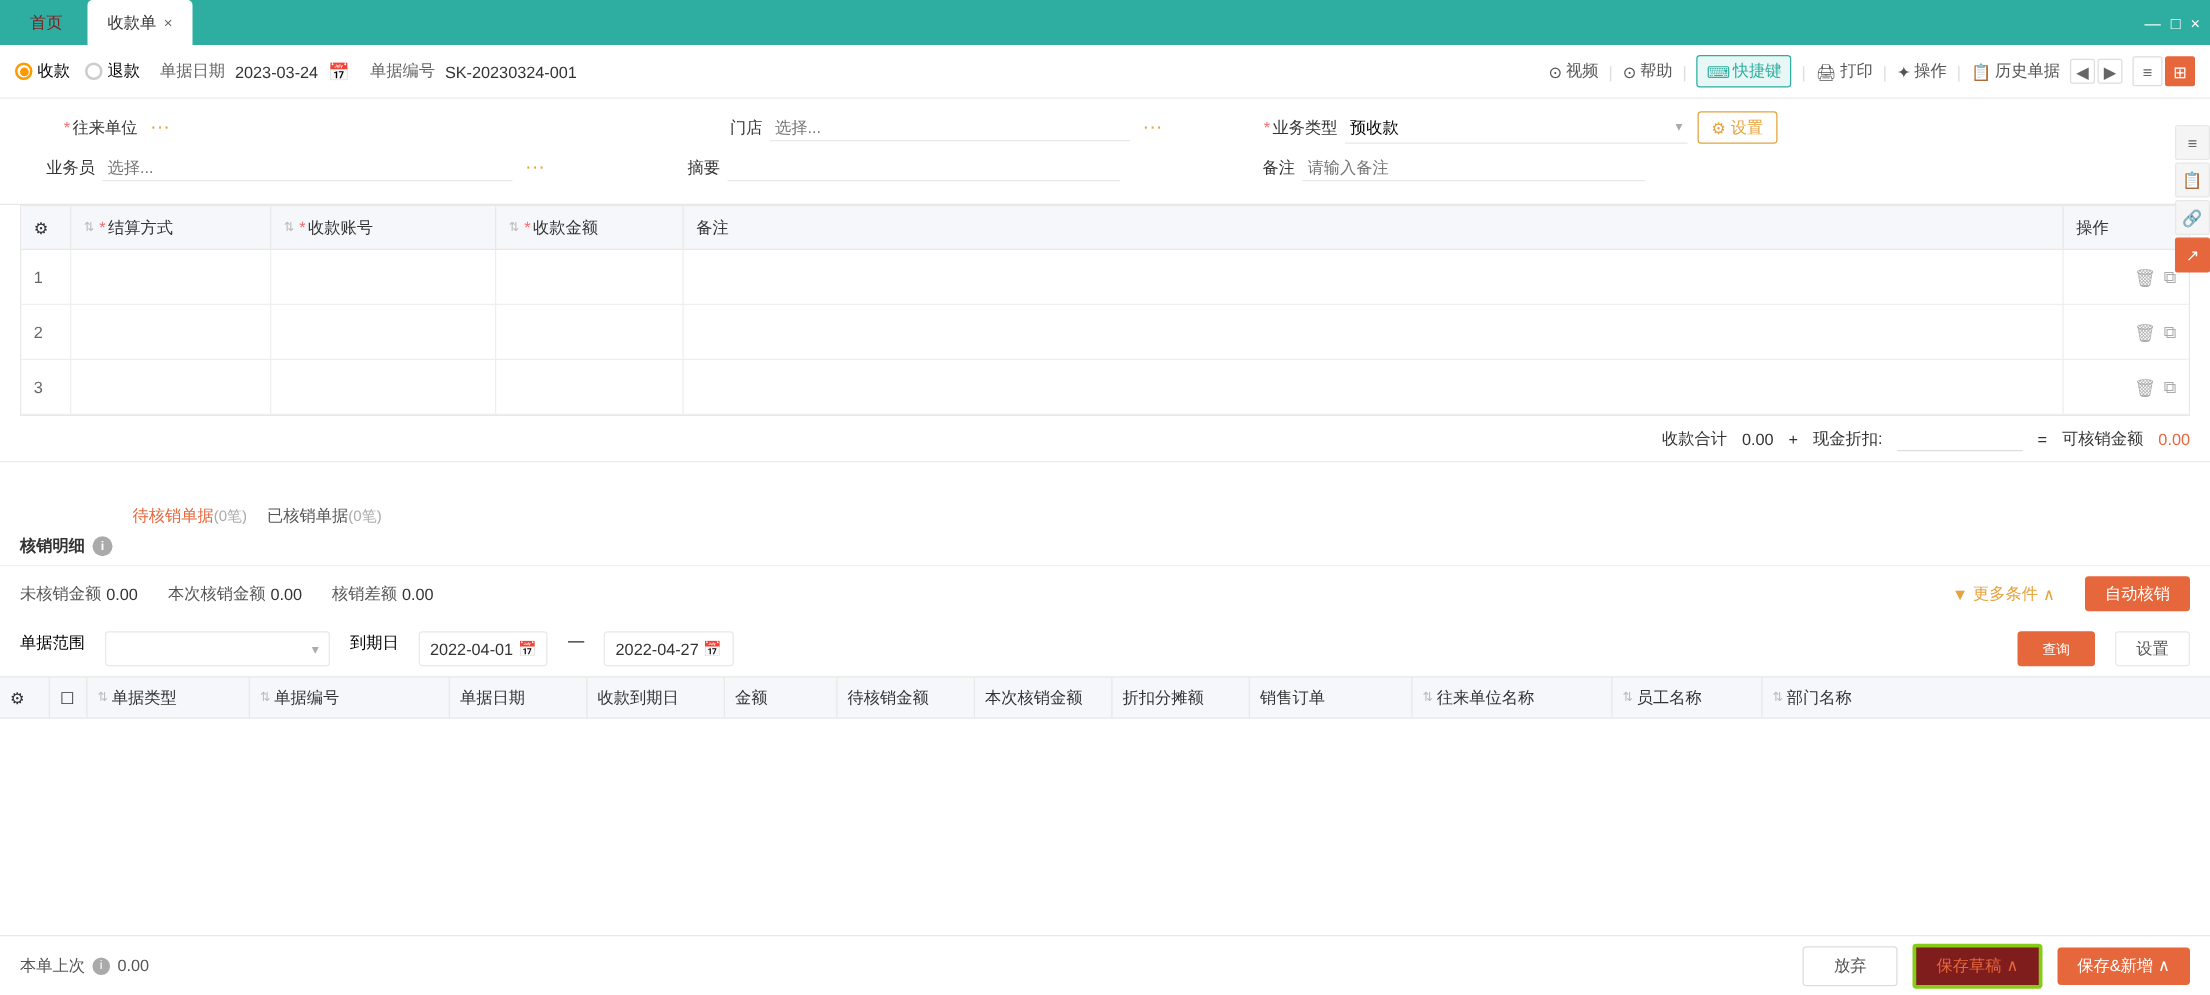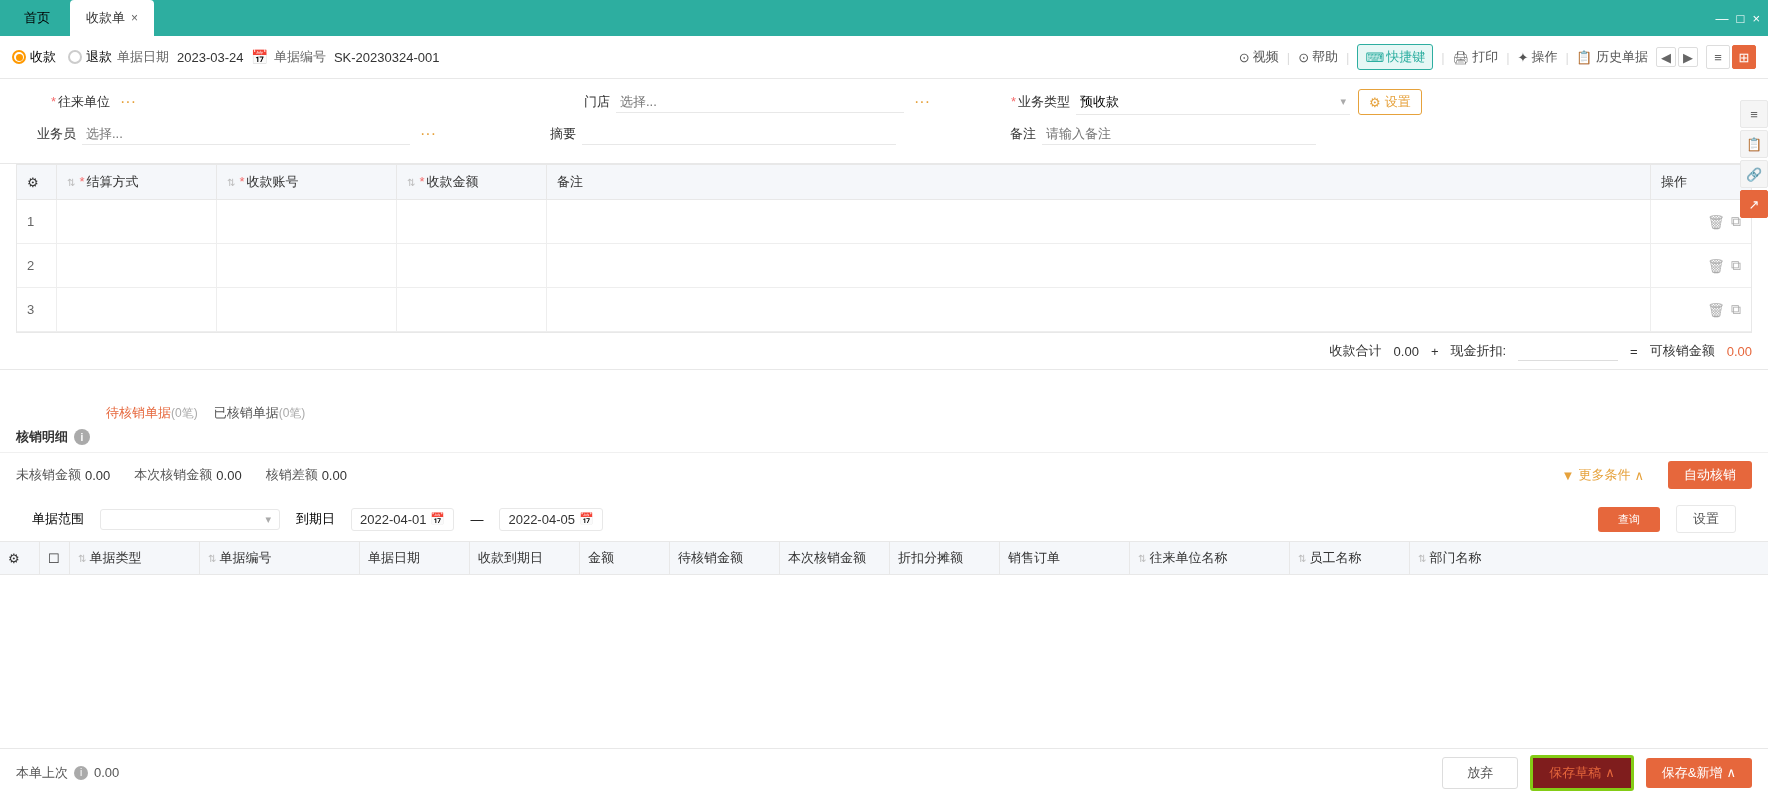--- a/index.html
+++ b/index.html
@@ -7,21 +7,21 @@
 
     
     .tab-bar {
       display: flex;
       align-items: center;
       background: #2daea0;
       height: 36px;
       padding: 0 8px;
     }
     .tab-home {
-      color: #000000;
+      color: #7f1d1d;
       padding: 0 16px;
       height: 100%;
       display: flex;
       align-items: center;
       font-size: 13px;
       cursor: pointer;
     }
     .tab-active {
       background: #fff;
       color: #333;
@@ -57,21 +57,21 @@
       overflow: hidden;
     }
 
     
     .top-toolbar {
       display: flex;
       align-items: center;
       padding: 8px 12px;
       border-bottom: 1px solid #e8e8e8;
       background: #fff;
-      gap: 5px;
+      gap: 16px;
       flex-shrink: 0;
     }
     .radio-group { display: flex; gap: 12px; align-items: center; }
     .radio-item { display: flex; align-items: center; gap: 4px; cursor: pointer; }
     .radio-circle {
       width: 14px; height: 14px; border-radius: 50%;
       border: 2px solid #ccc;
       display: flex; align-items: center; justify-content: center;
     }
     .radio-circle.active { border-color: #f90; }
@@ -232,23 +232,22 @@
       padding: 8px 16px;
       display: flex;
       gap: 24px;
       align-items: center;
       flex-shrink: 0;
     }
     .verify-stat-item { display: flex; align-items: center; gap: 4px; color: #555; }
     .verify-stat-val { color: #333; }
 
     .verify-filter-row {
-      padding: 8px 32px;
-      display: flex;
-      align-items: center;
+      padding: 8px 16px;
+      display: flex;
       gap: 16px;
       flex-shrink: 0;
     }
     .filter-more-btn {
       display: flex; align-items: center; gap: 4px;
       color: #e6a23c; cursor: pointer; font-size: 13px;
     }
     .auto-verify-btn {
       background: #e6673c; color: #fff; border: none;
       padding: 5px 16px; border-radius: 3px; cursor: pointer;
@@ -624,21 +623,21 @@
         <span class="select-arrow">▾</span>
       </div>
 
       <span>到期日</span>
       <div class="date-input-wrap">
         <span class="date-val">2022-04-01</span>
         <span class="date-icon">📅</span>
       </div>
       <span>—</span>
       <div class="date-input-wrap">
-        <span class="date-val">2022-04-05</span>
+        <span class="date-val">2022-04-27</span>
         <span class="date-icon">📅</span>
       </div>
 
       <div style="flex:1;"></div>
       <button class="query-btn">查询</button>
       <button class="setting-btn2">设置</button>
     </div>
 
     <div class="bottom-table-header">
       <div class="bottom-th">

